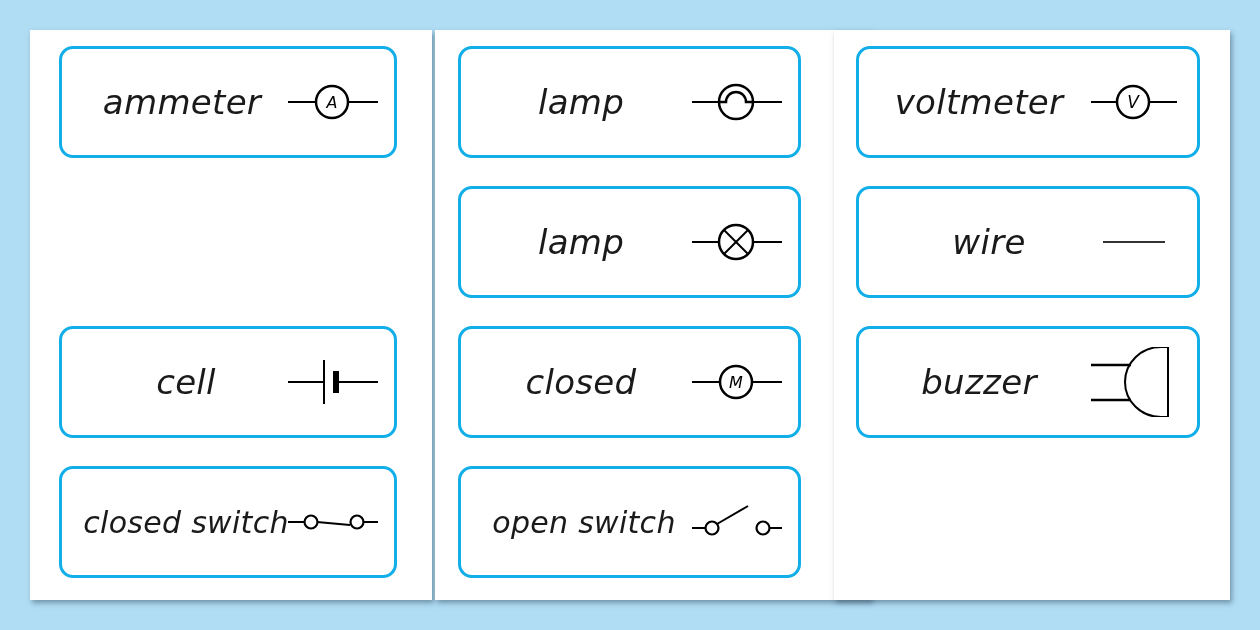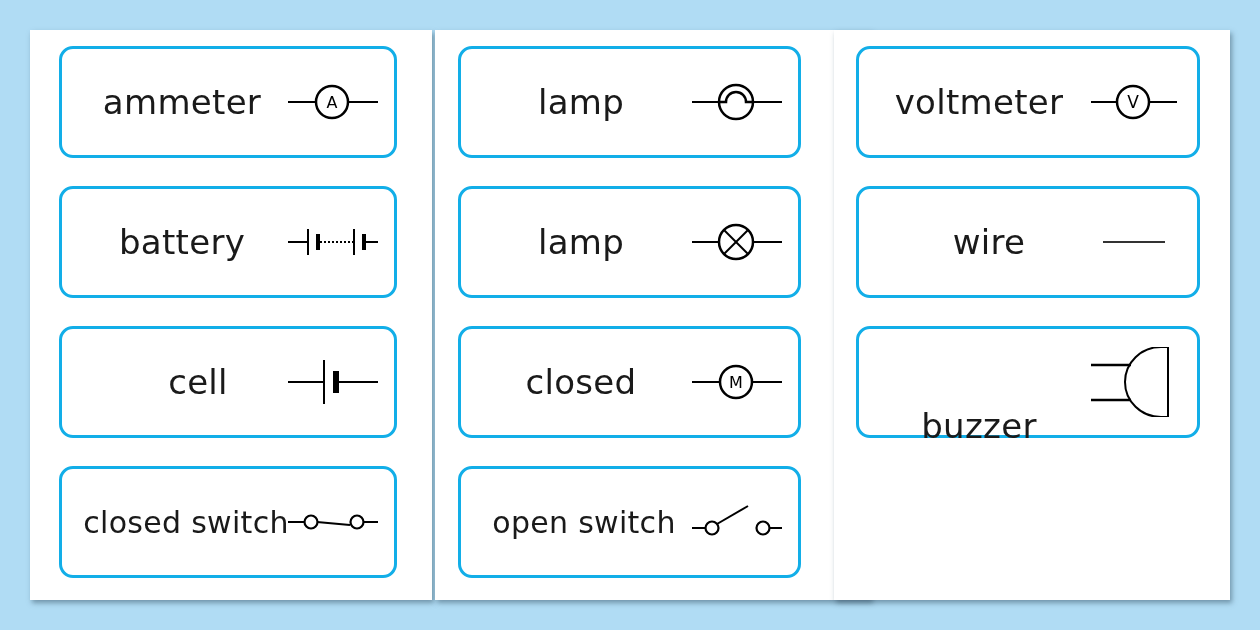--- a/index.html
+++ b/index.html
@@ -1,54 +1,40 @@
 <!DOCTYPE html>
 <html><head>
 <meta charset="utf-8">
 <style>
   html, body { margin:0; padding:0; }
   body { width:1260px; height:630px; background:#b0dcf4; position:relative; overflow:hidden; font-family:"DejaVu Sans", sans-serif; }
   .page { position:absolute; top:30px; height:570px; background:#fff; box-shadow: 2px 3px 5px rgba(60,90,110,0.55); }
-  .card { position:absolute; left:29px; width:338px; height:112px; border:3.5px solid #12aee8; border-radius:14px; box-sizing:border-box; background:#fff; }
+  .card { position:absolute; left:29px; width:338px; height:112px; border:3.5px solid #12aee8; border-radius:14px; box-sizing:border-box; background:#fff;font-style:italic; }
   .label { position:absolute; top:0; height:100%; display:flex; align-items:center; justify-content:center; color:#1a1a1a; font-size:34px; letter-spacing:0.3px; }
   .label.small { font-size:30px; }
   .sym { position:absolute; right:12px; top:50%; transform:translateY(-50%); width:96px; height:70px; }
   .sym svg { width:96px; height:70px; display:block; }
 </style>
 </head>
 <body>
 
 <div class="page" style="left:30px; width:402px;">
   <div class="card" style="top:16px;">
     <div class="label" style="left:0; width:240px;">ammeter</div>
     <div class="sym">
       <svg viewBox="0 0 96 70">
           <line x1="2" y1="35" x2="30" y2="35" stroke="#000" stroke-width="2"></line>
           <circle cx="46" cy="35" r="16" fill="none" stroke="#000" stroke-width="2.5"></circle>
           <line x1="62" y1="35" x2="92" y2="35" stroke="#000" stroke-width="2"></line>
           <text x="46" y="41" text-anchor="middle" font-family="DejaVu Sans, sans-serif" font-size="16">A</text>
         </svg>
     </div>
   </div>
-  <div class="card" style="top:156px;">
-    <div class="label" style="left:0; width:240px;">battery</div>
-    <div class="sym">
-      <svg viewBox="0 0 96 70">
-          <line x1="2" y1="35" x2="22" y2="35" stroke="#000" stroke-width="2"></line>
-          <line x1="22" y1="22" x2="22" y2="48" stroke="#000" stroke-width="2"></line>
-          <rect x="30" y="27" width="4" height="16" fill="#000"></rect>
-          <line x1="34" y1="35" x2="68" y2="35" stroke="#000" stroke-width="2" stroke-dasharray="2,2"></line>
-          <line x1="68" y1="22" x2="68" y2="48" stroke="#000" stroke-width="2"></line>
-          <rect x="76" y="27" width="4" height="16" fill="#000"></rect>
-          <line x1="80" y1="35" x2="92" y2="35" stroke="#000" stroke-width="2"></line>
-        </svg>
-    </div>
-  </div>
   <div class="card" style="top:296px;">
-    <div class="label" style="left:16px; width:240px;text-align:center;">cell</div>
+    <div class="label" style="left:4px; width:240px;text-align:center;">cell</div>
     <div class="sym">
       <svg viewBox="0 0 96 70">
           <line x1="2" y1="35" x2="38" y2="35" stroke="#000" stroke-width="2"></line>
           <line x1="38" y1="13" x2="38" y2="57" stroke="#000" stroke-width="2"></line>
           <rect x="47" y="24" width="6" height="22" fill="#000"></rect>
           <line x1="53" y1="35" x2="92" y2="35" stroke="#000" stroke-width="2"></line>
         </svg>
     </div>
   </div>
   <div class="card" style="top:436px;">
@@ -128,21 +114,21 @@
   </div>
   <div class="card" style="top:156px; left:22px; width:344px;">
     <div class="label" style="left:0; width:240px;padding-left:10px;">wire</div>
     <div class="sym">
       <svg viewBox="0 0 96 70">
           <line x1="14" y1="35" x2="76" y2="35" stroke="#333" stroke-width="1.8"></line>
         </svg>
     </div>
   </div>
   <div class="card" style="top:296px; left:22px; width:344px;">
-    <div class="label" style="left:0; width:240px;margin-top:44px;">buzzer</div>
+    <div class="label" style="left:0; width:240px;">buzzer</div>
     <div class="sym">
       <svg viewBox="0 0 96 70">
           <line x1="2" y1="18" x2="42" y2="18" stroke="#000" stroke-width="2.5"></line>
           <line x1="2" y1="53" x2="42" y2="53" stroke="#000" stroke-width="2.5"></line>
           <path d="M79 0 L79 70 L72 70 A36 35 0 0 1 72 0 Z" fill="none" stroke="#000" stroke-width="2"></path>
         </svg>
     </div>
   </div>
 </div>
 

